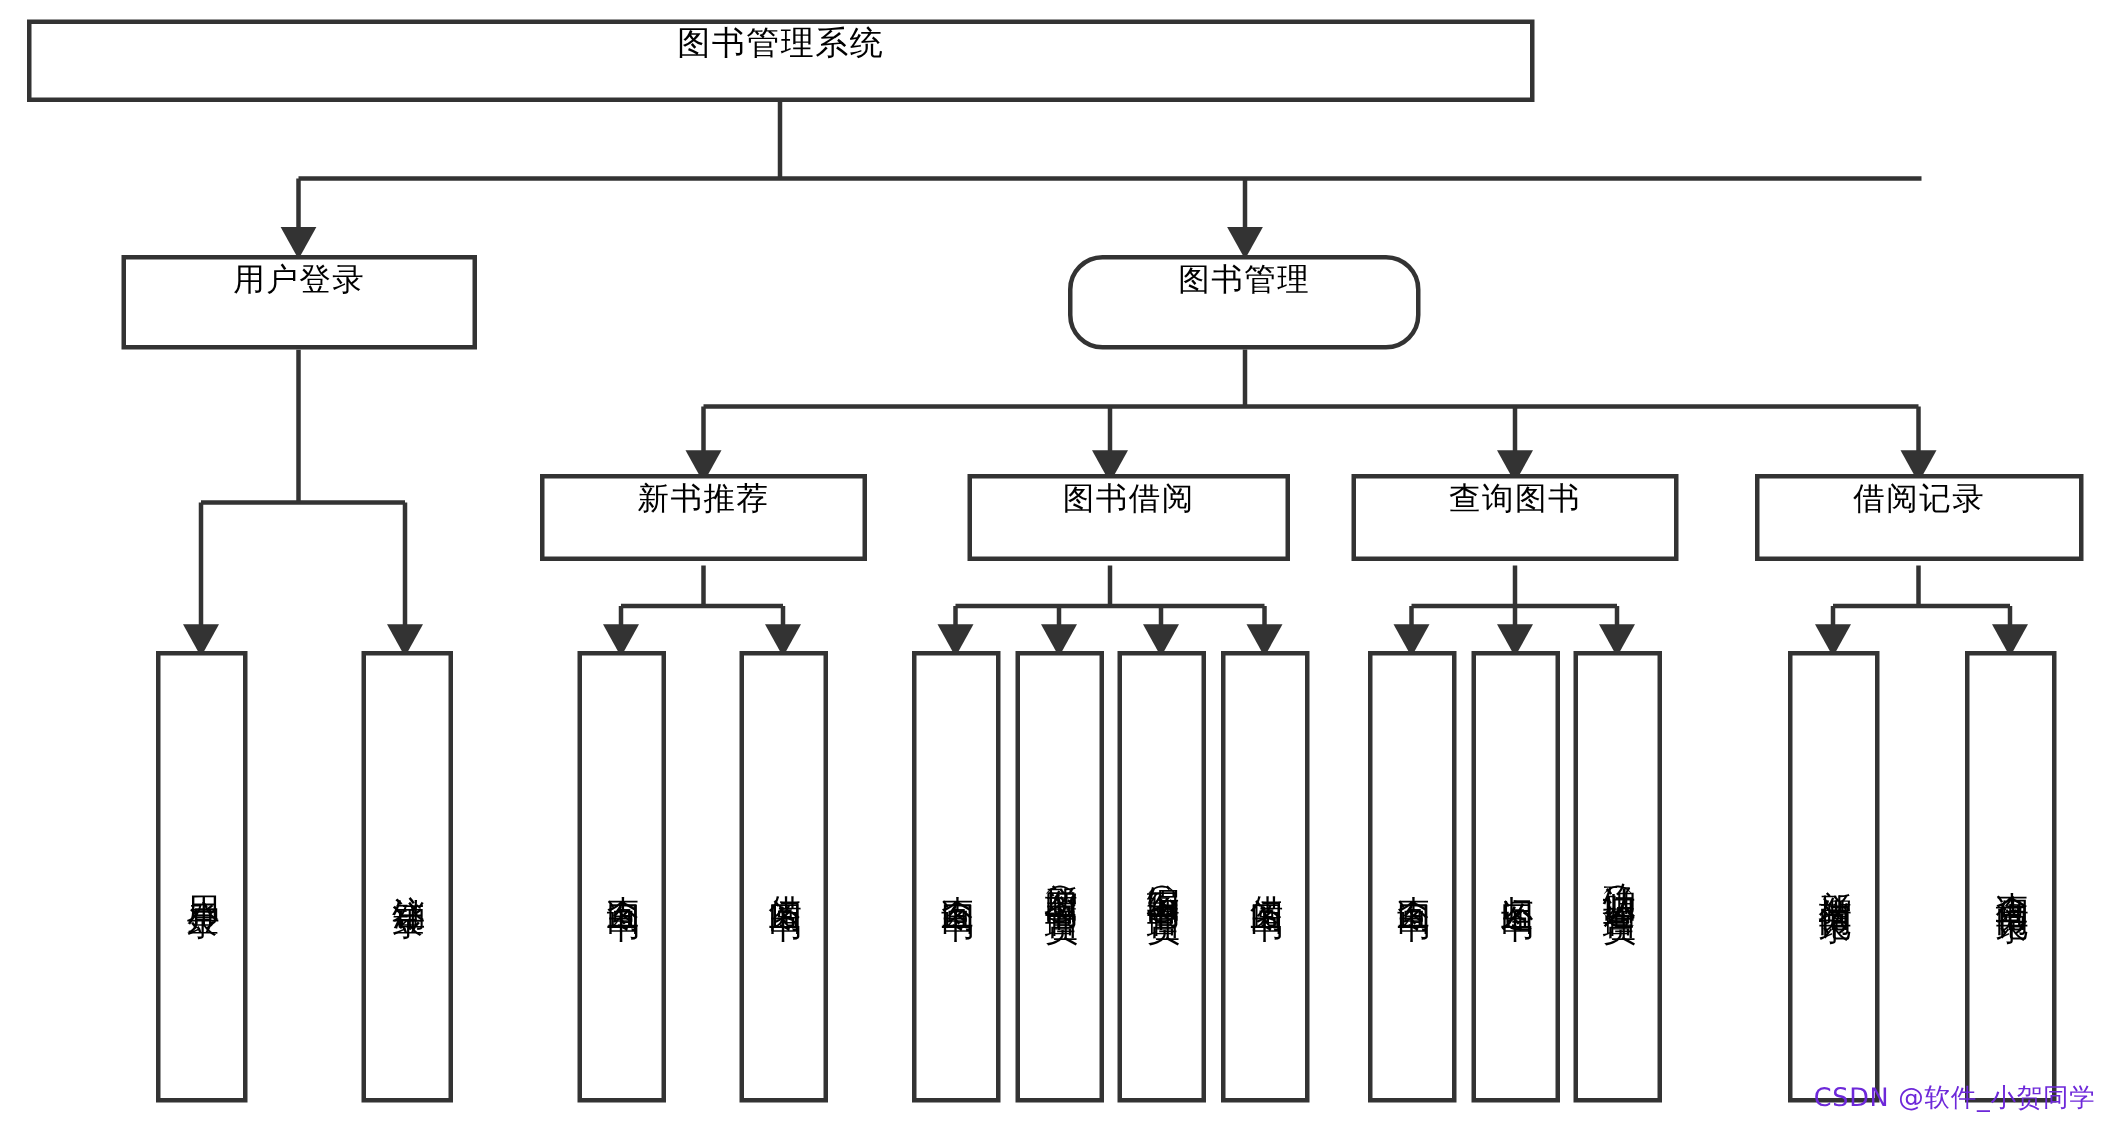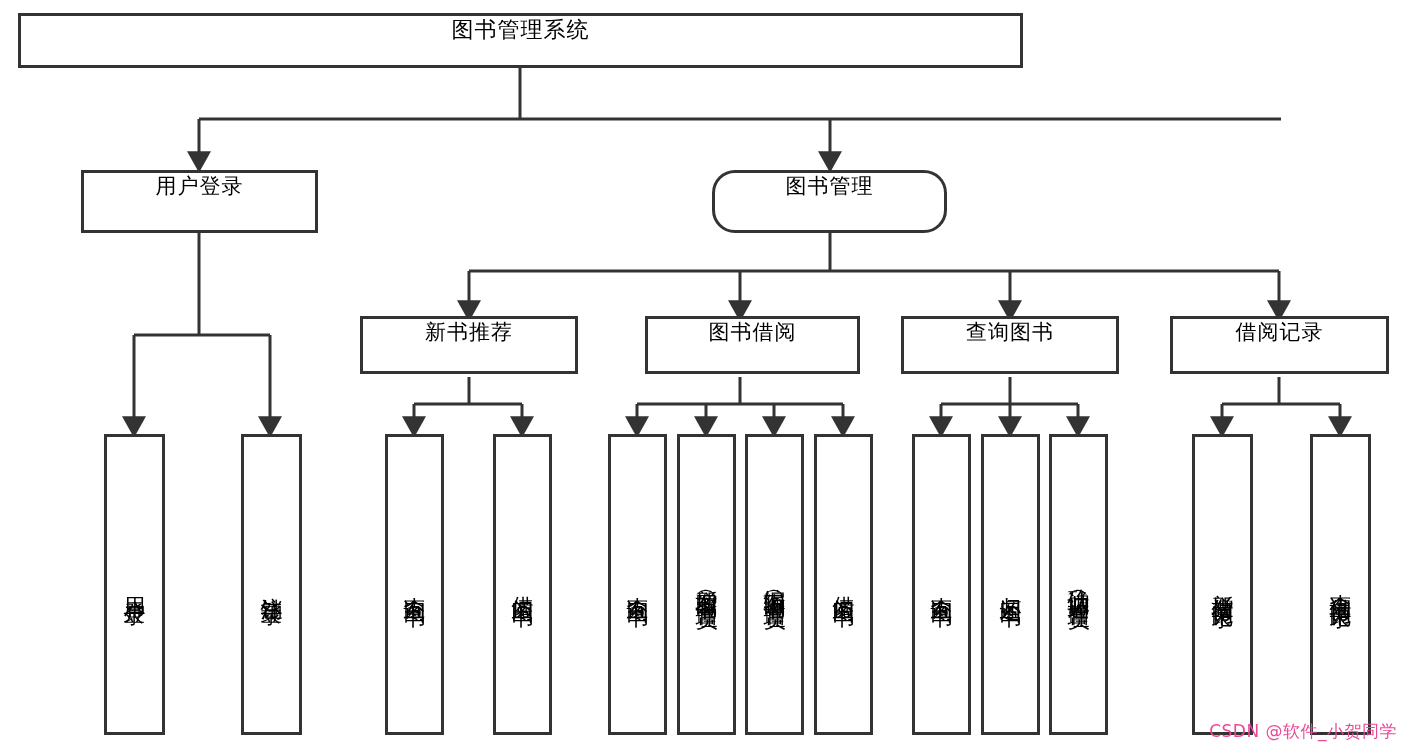--- a/index.html
+++ b/index.html
@@ -59,21 +59,21 @@
     letter-spacing:3px;
     line-height:1;
     max-height:100%;
   }
   
   #watermark{
     position:absolute;
     right:8px;
     bottom:4px;
     font-size:17px;
-    color:#ec4899;
+    color:#6d28d9;
     letter-spacing:0.5px;
     white-space:nowrap;
     user-select:none;
   }
 </style>
 </head>
 <body>
 
 <div id="canvas">
 

